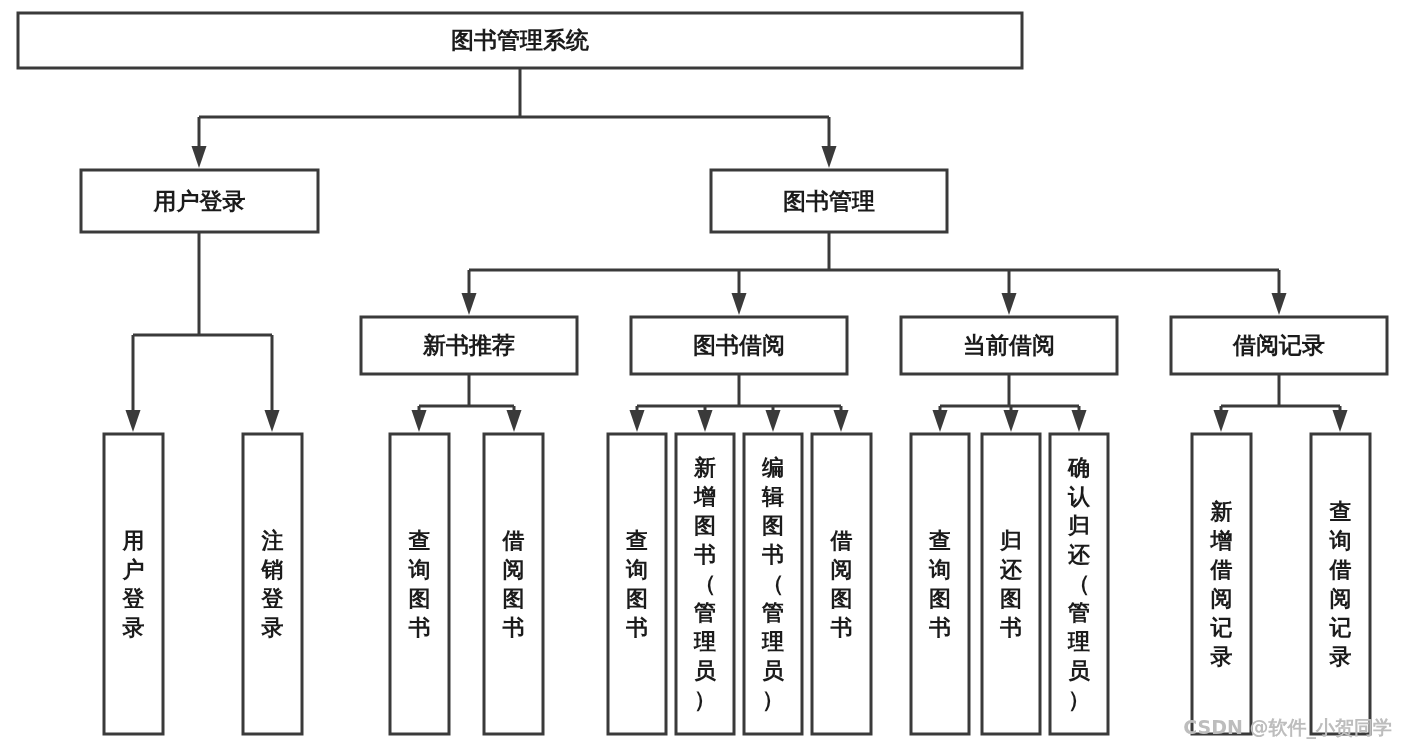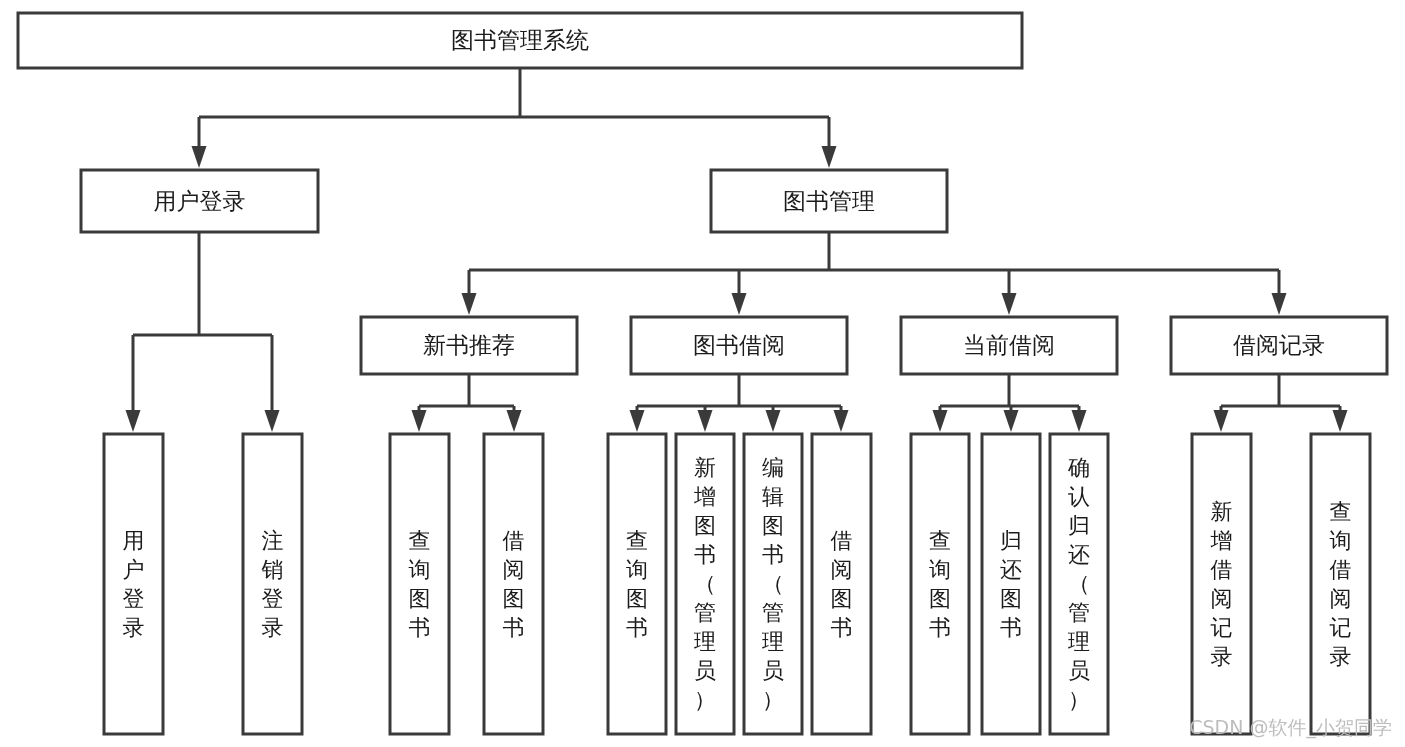--- a/index.html
+++ b/index.html
@@ -12,20 +12,21 @@
     width: 1405px;
     height: 747px;
     font-family: "DejaVu Sans", "Liberation Sans", sans-serif;
     overflow: hidden;
     position: relative;
   }
   #diagram-root {
     position: relative;
     width: 1405px;
     height: 669px;
+    font-weight: bold;
   }
   svg.diagram-canvas {
     position: absolute;
     left: 0;
     top: 0;
     width: 1405px;
     height: 747px;
     display: block;
   }
   .node-box {

